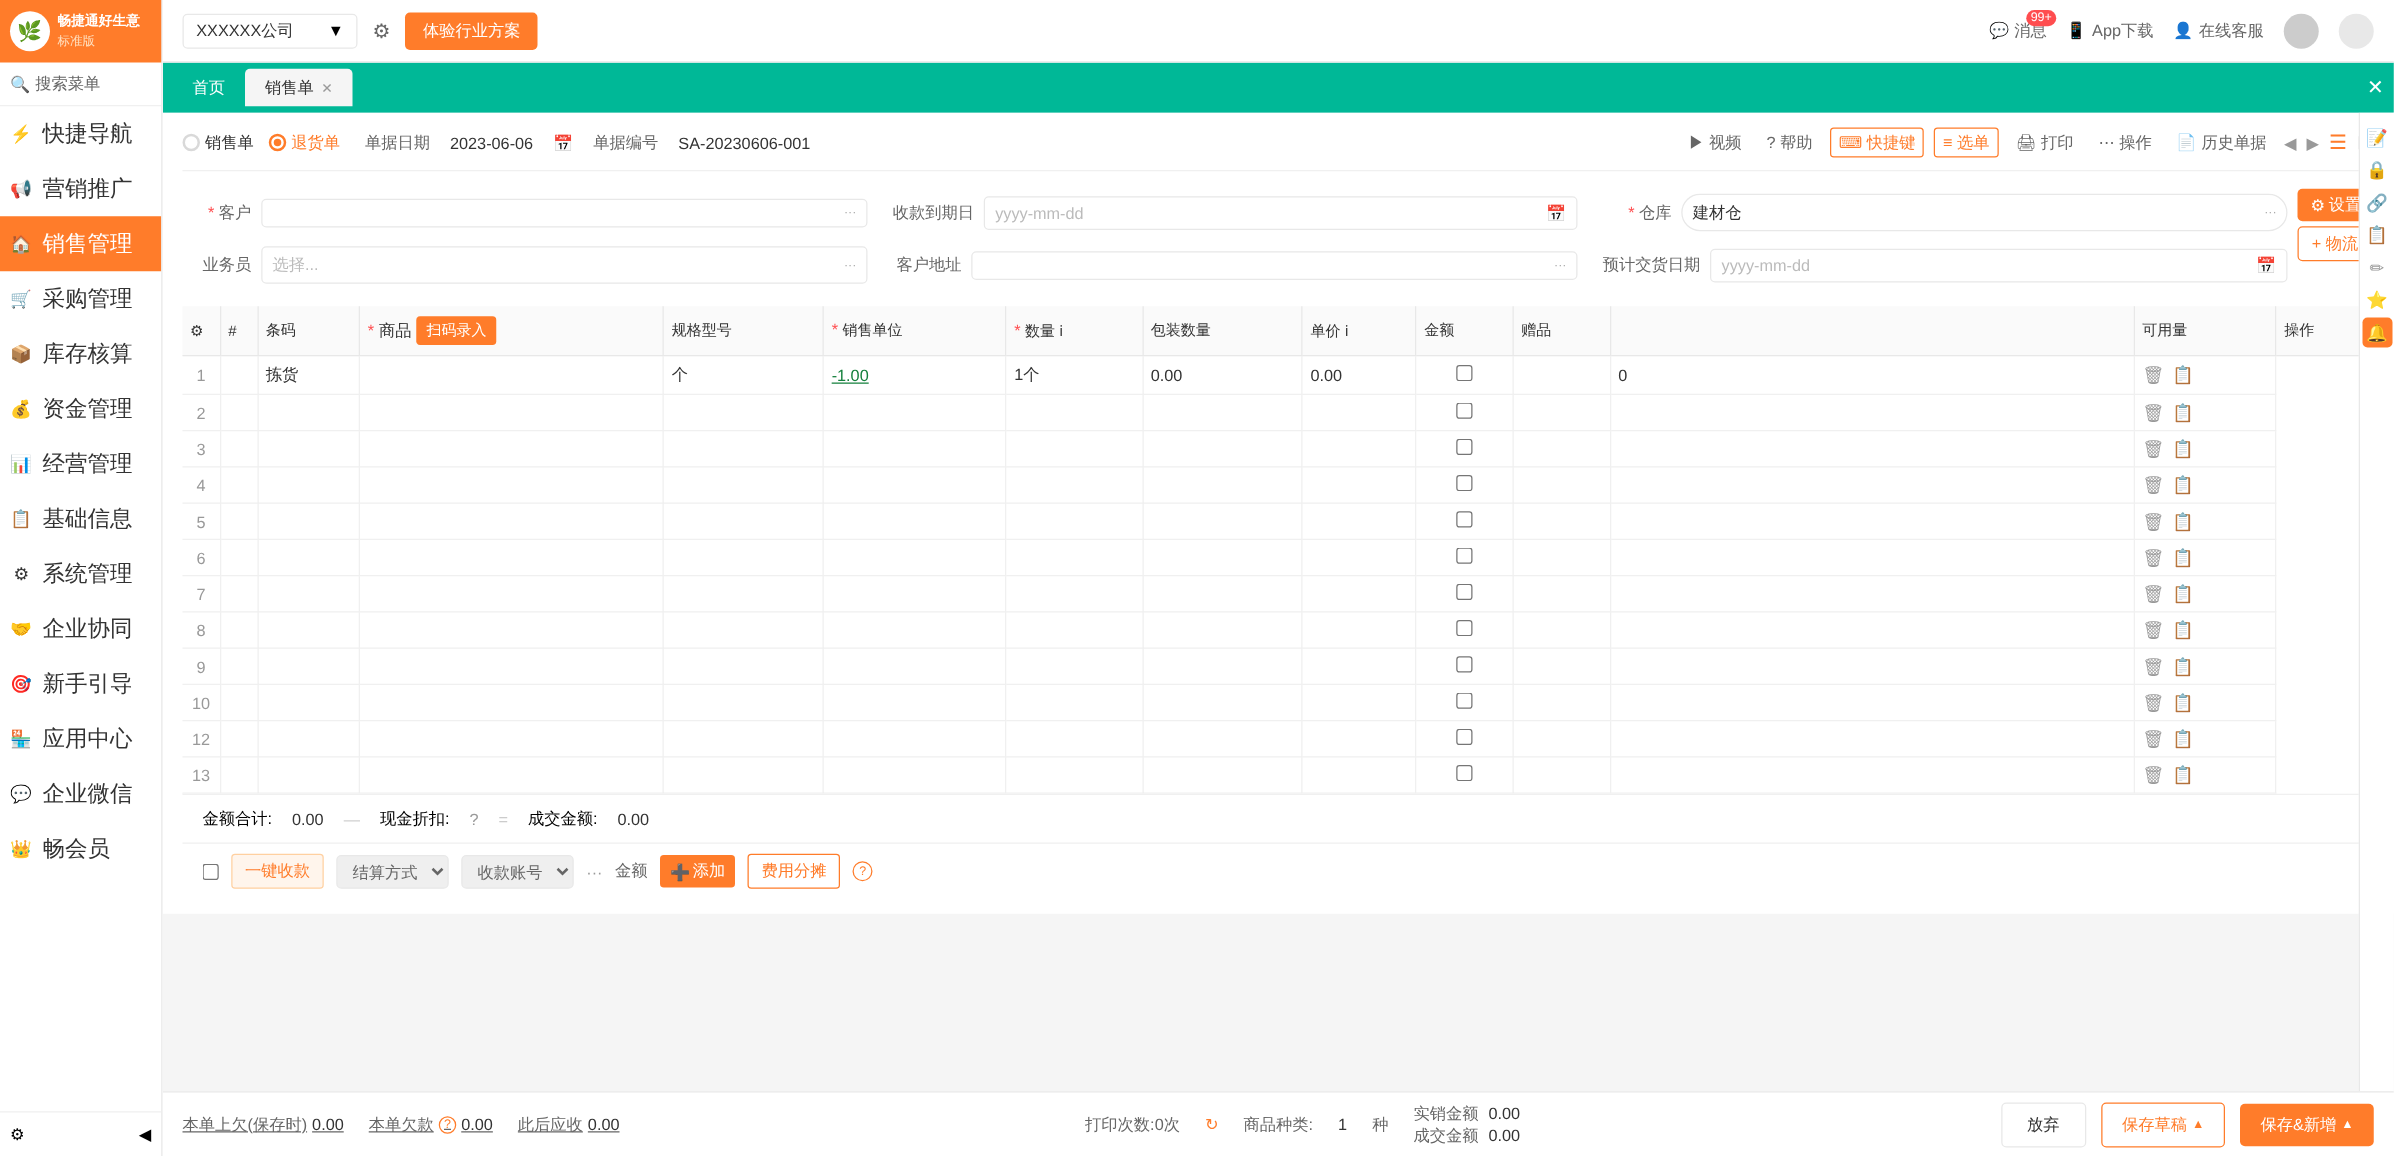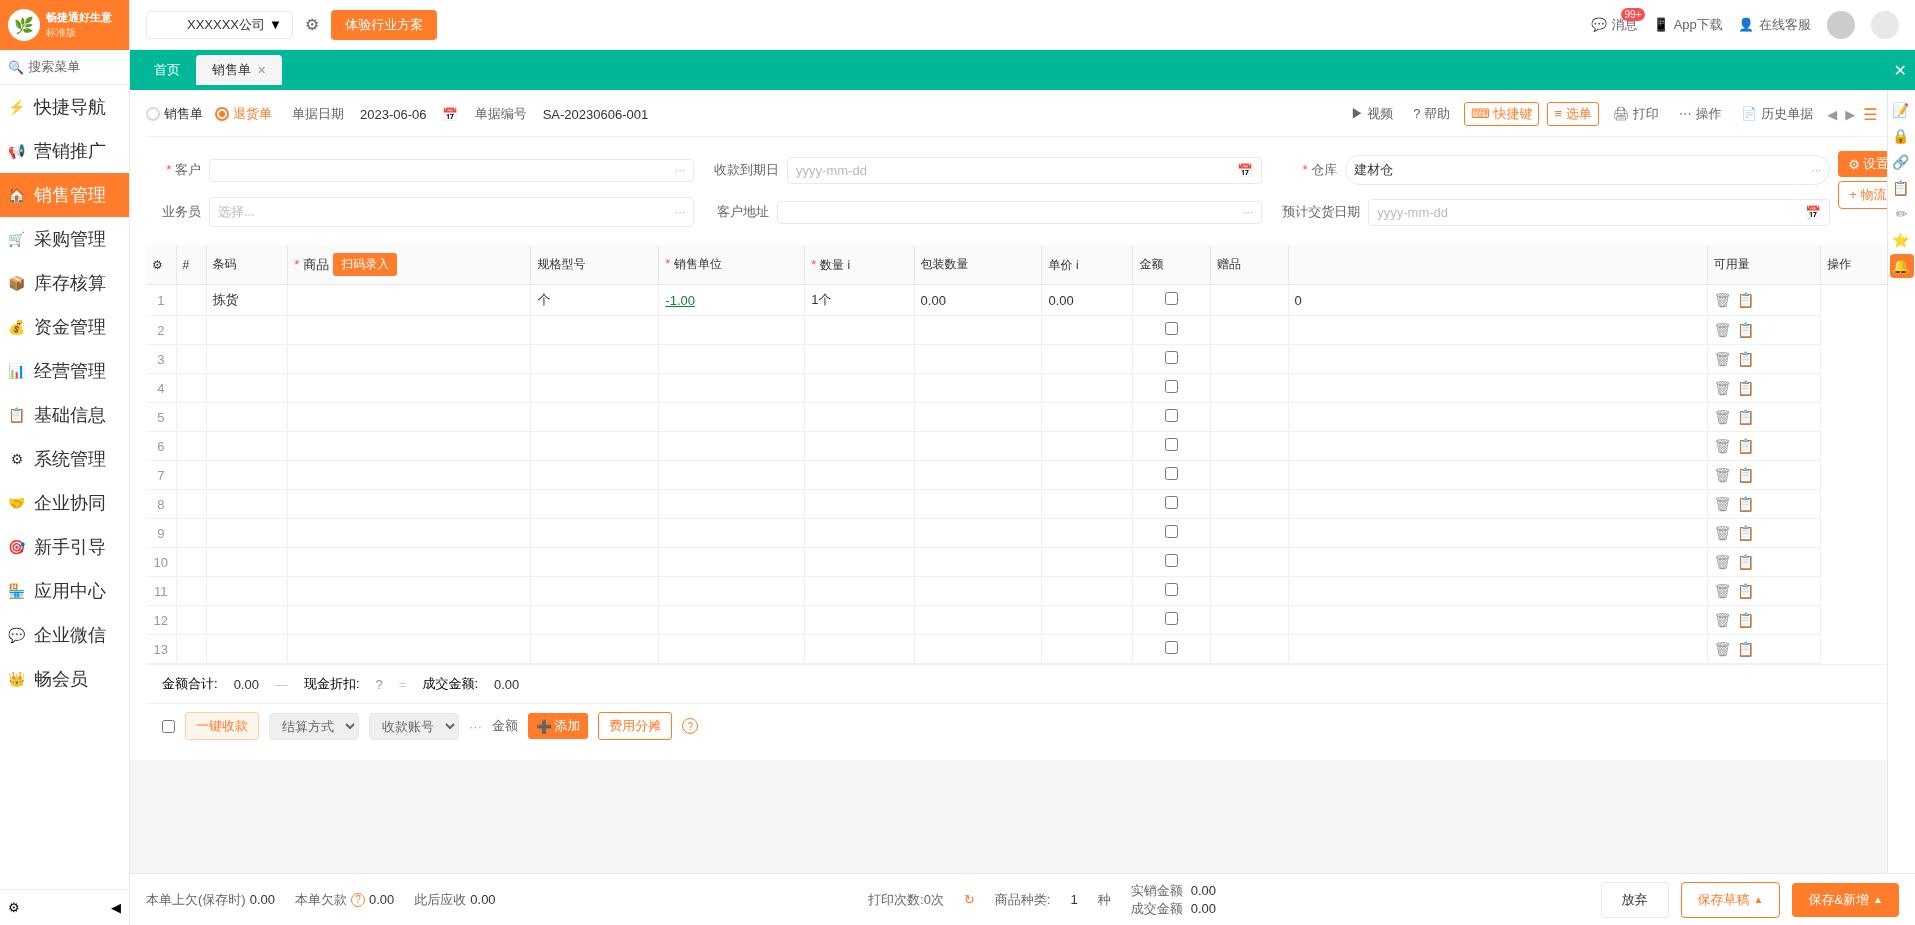--- a/index.html
+++ b/index.html
@@ -37,21 +37,21 @@
     
     .topbar {
       position: fixed; left: 130px; top: 0; right: 0; height: 50px;
       background: #fff; border-bottom: 1px solid #e8e8e8;
       display: flex; align-items: center; padding: 0 16px; gap: 12px; z-index: 100;
     }
     .company-selector {
       display: flex; align-items: center; gap: 4px; padding: 4px 10px;
       border: 1px solid #e8e8e8; border-radius: 4px; cursor: pointer; min-width: 140px;
     }
-    .company-name { font-size: 13px; color: #333; flex: 1; margin-left: 30px; }
+    .company-name { font-size: 13px; color: #333; flex: 1; }
     .topbar-btn {
       background: #ff7c2a; color: #fff; border: none; border-radius: 4px;
       padding: 6px 14px; cursor: pointer; font-size: 13px;
     }
     .topbar-right { margin-left: auto; display: flex; align-items: center; gap: 16px; }
     .topbar-icon-item { display: flex; align-items: center; gap: 4px; cursor: pointer; color: #666; position: relative; }
     .badge {
       position: absolute; top: -8px; right: -8px; background: #ff4d4f; color: #fff;
       border-radius: 10px; font-size: 10px; padding: 1px 4px; min-width: 18px; text-align: center;
     }
@@ -178,21 +178,21 @@
       background: #fff; color: #ff7c2a; border: 1px solid #ff7c2a; border-radius: 3px;
       padding: 4px 10px; cursor: pointer; font-size: 13px;
     }
 
     
     .footer-bar {
       position: fixed; bottom: 0; left: 130px; right: 0; height: 52px;
       background: #fff; border-top: 1px solid #e8e8e8;
       display: flex; align-items: center; padding: 0 16px; gap: 20px; z-index: 100;
     }
-    .footer-stat { display: flex; align-items: center; gap: 4px; color: #666; font-size: 13px; }
+    .footer-stat { display: flex; align-items: center; gap: 4px; color: #666; font-size: 13px; text-decoration: underline; }
     .footer-stat-value { color: #333; }
     .footer-stat-q { color: #ff7c2a; cursor: pointer; border: 1px solid #ff7c2a; border-radius: 50%; width: 14px; height: 14px; font-size: 10px; display: flex; align-items: center; justify-content: center; }
     .footer-actions { margin-left: auto; display: flex; align-items: center; gap: 12px; }
     .footer-right-stats { display: flex; flex-direction: column; align-items: flex-end; margin-right: 12px; font-size: 13px; }
     .footer-right-stat { display: flex; gap: 8px; align-items: center; color: #666; }
     .footer-right-stat-value { color: #333; font-weight: 500; }
     .discard-btn {
       background: #fff; color: #333; border: 1px solid #e8e8e8; border-radius: 4px;
       padding: 8px 20px; cursor: pointer; font-size: 13px;
     }
@@ -666,40 +666,20 @@
             <td></td>
               <td></td>
             <td>
                 <div class="action-icons">
                   <span class="action-icon">🗑</span>
                   <span class="action-icon">📋</span>
                 </div>
               </td>
           </tr>
           <tr>
-            <td class="row-num">11</td>
-            <td></td>
-              <td></td>
-              <td></td>
-            <td></td>
-              <td></td>
-              <td></td>
-            <td></td>
-              <td></td>
-            <td class="checkbox-cell"><input type="checkbox" style=""></td>
-            <td></td>
-              <td></td>
-            <td>
-                <div class="action-icons">
-                  <span class="action-icon">🗑</span>
-                  <span class="action-icon">📋</span>
-                </div>
-              </td>
-          </tr>
-          <tr>
             <td class="row-num">12</td>
             <td></td>
               <td></td>
               <td></td>
             <td></td>
               <td></td>
               <td></td>
             <td></td>
               <td></td>
             <td class="checkbox-cell"><input type="checkbox" style=""></td>

